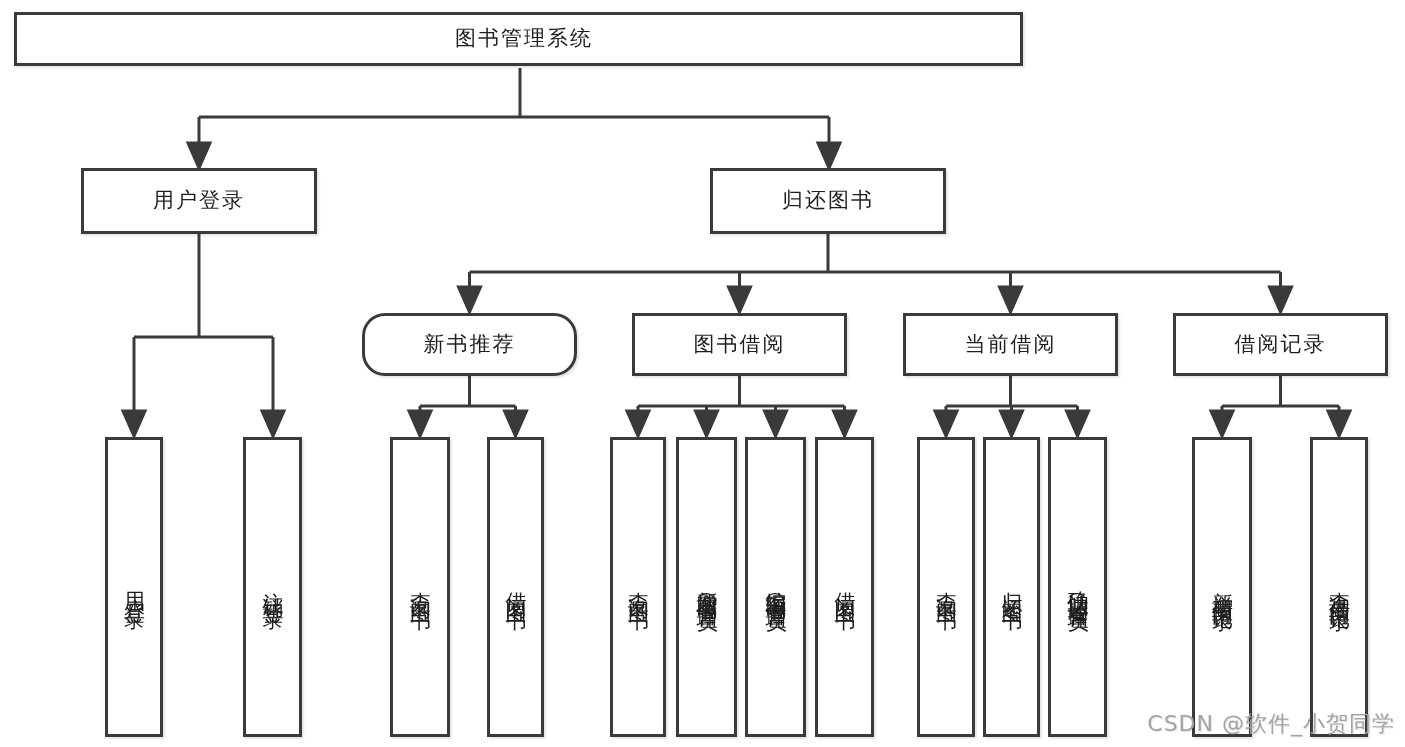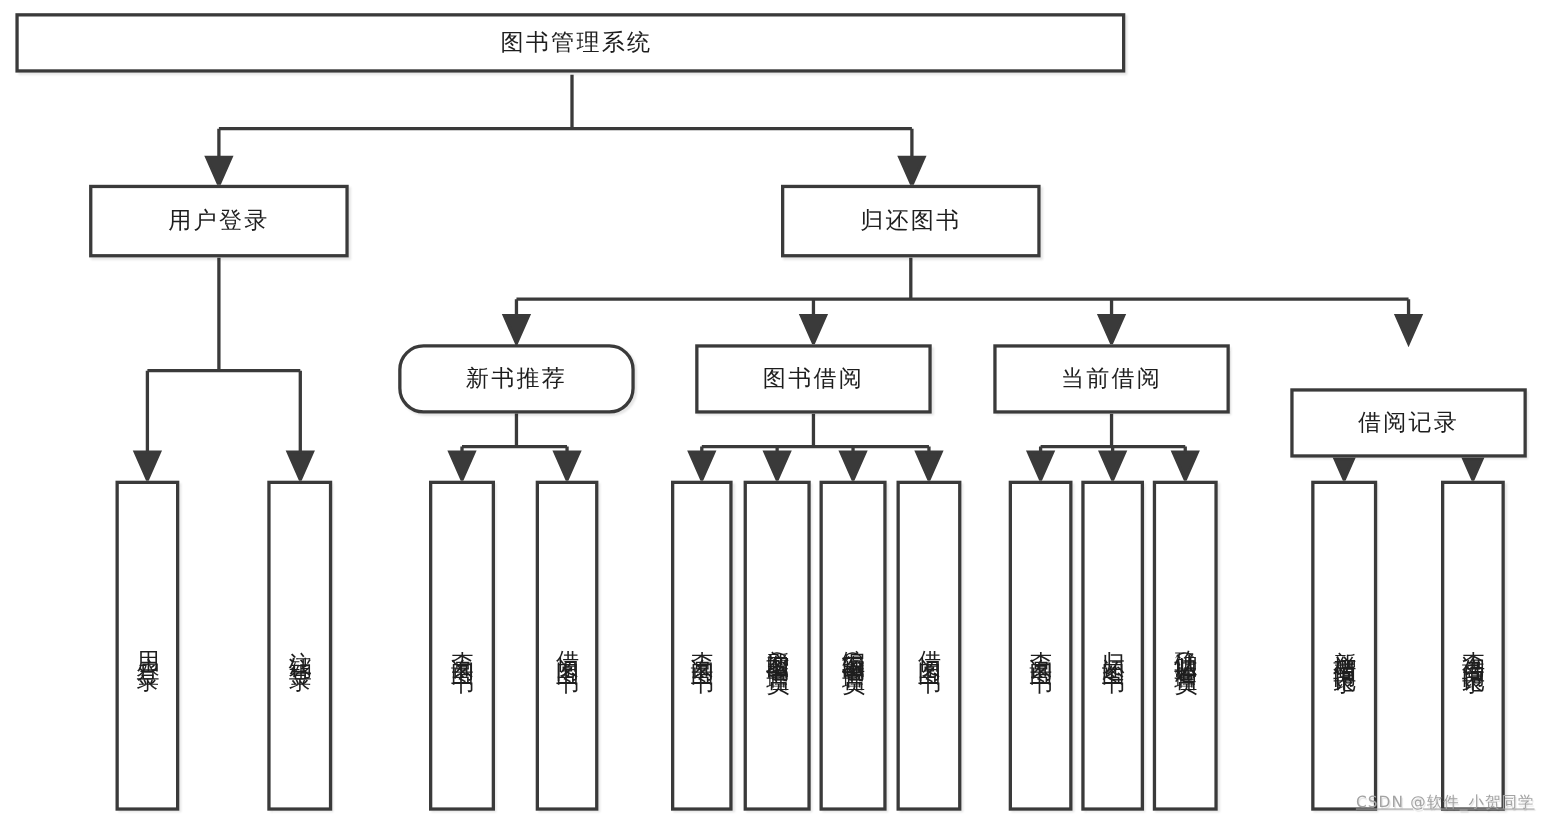--- a/index.html
+++ b/index.html
@@ -33,24 +33,23 @@
     text-orientation:mixed;
     letter-spacing:6px;
     white-space:normal;
     line-height:1;
     padding:8px 0;
   }
   #watermark {
     position:absolute;
     right:10px; bottom:8px;
     color:#a3a3a3;
-    font-size:14px;
+    font-size:22px;
     letter-spacing:1px;
     text-shadow:1px 1px 1px rgba(0,0,0,0.12);
-    text-decoration:underline;
   }
 </style>
 </head>
 <body>
 
 <div id="stage">
 
   <svg id="connectors" viewBox="0 0 1405 747" xmlns="http://www.w3.org/2000/svg">
     <g stroke="#3a3a3a" stroke-width="3" fill="#3a3a3a">
 
@@ -104,21 +103,21 @@
   </svg>
 
   <div class="node" style="left:14px; top:12px; width:1009px; height:54px;padding-left:11px;">图书管理系统</div>
 
   <div class="node" style="left:81px; top:168px; width:236px; height:66px;">用户登录</div>
   <div class="node" style="left:710px; top:168px; width:236px; height:66px;">归还图书</div>
 
   <div class="node" style="left:362px; top:313px; width:215px; height:63px;border-radius:23px;">新书推荐</div>
   <div class="node" style="left:632px; top:313px; width:215px; height:63px;text-align:right;">图书借阅</div>
   <div class="node" style="left:903px; top:313px; width:215px; height:63px;">当前借阅</div>
-  <div class="node" style="left:1173px; top:313px; width:215px; height:63px;margin-top:40px;">借阅记录</div>
+  <div class="node" style="left:1173px; top:313px; width:215px; height:63px;">借阅记录</div>
 
   <div class="node vnode" style="left:105px; top:437px; width:58px; height:300px;">用户登录</div>
   <div class="node vnode" style="left:243px; top:437px; width:59px; height:300px;">注销登录</div>
 
   <div class="node vnode" style="left:390px; top:437px; width:60px; height:300px;">查询图书</div>
   <div class="node vnode" style="left:487px; top:437px; width:57px; height:300px;">借阅图书</div>
 
   <div class="node vnode" style="left:610px; top:437px; width:56px; height:300px;">查询图书</div>
   <div class="node vnode" style="left:676px; top:437px; width:61px; height:300px; letter-spacing:3px;">新增图书（管理员）</div>
   <div class="node vnode" style="left:745px; top:437px; width:61px; height:300px; letter-spacing:3px;">编辑图书（管理员）</div>

